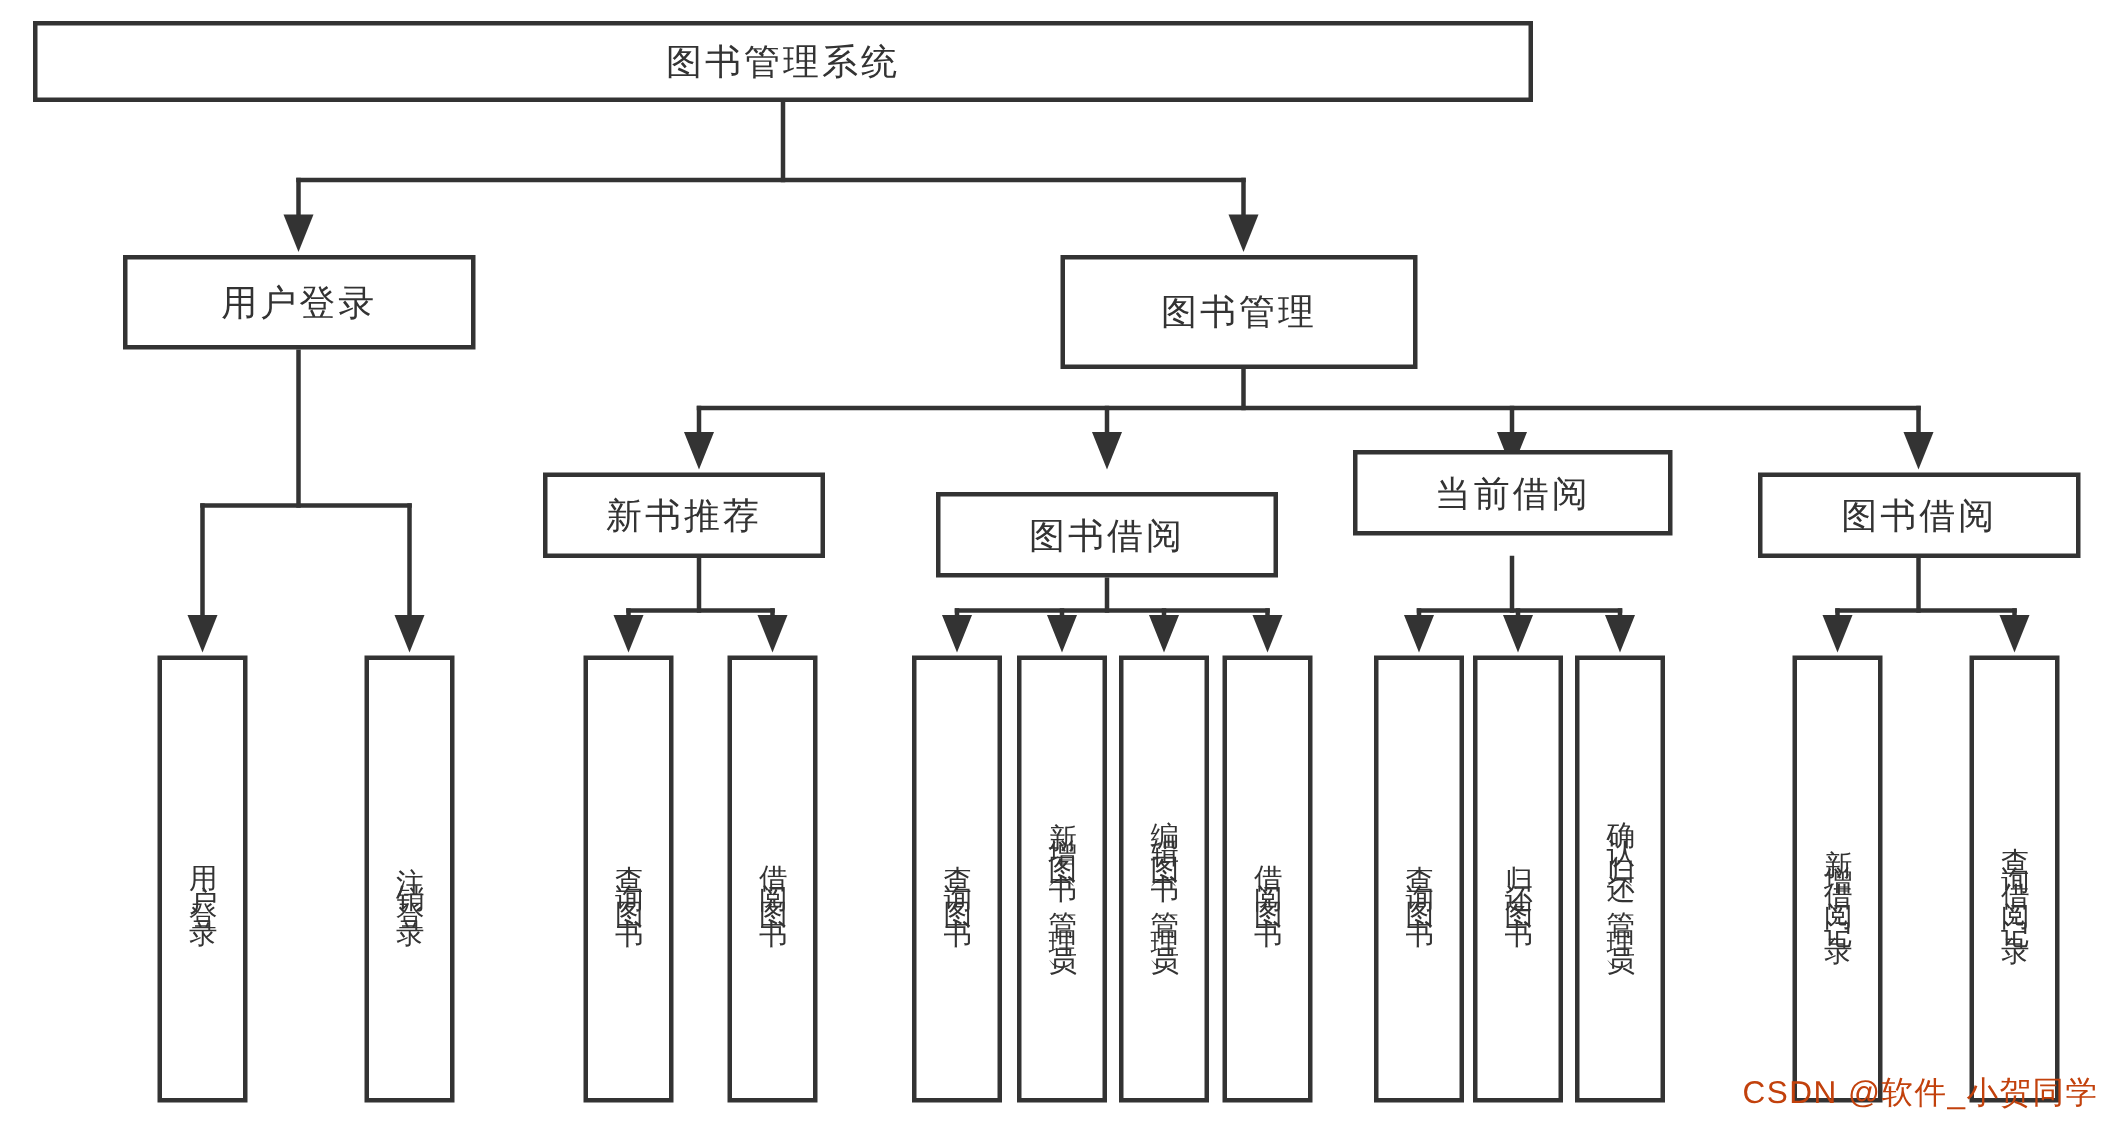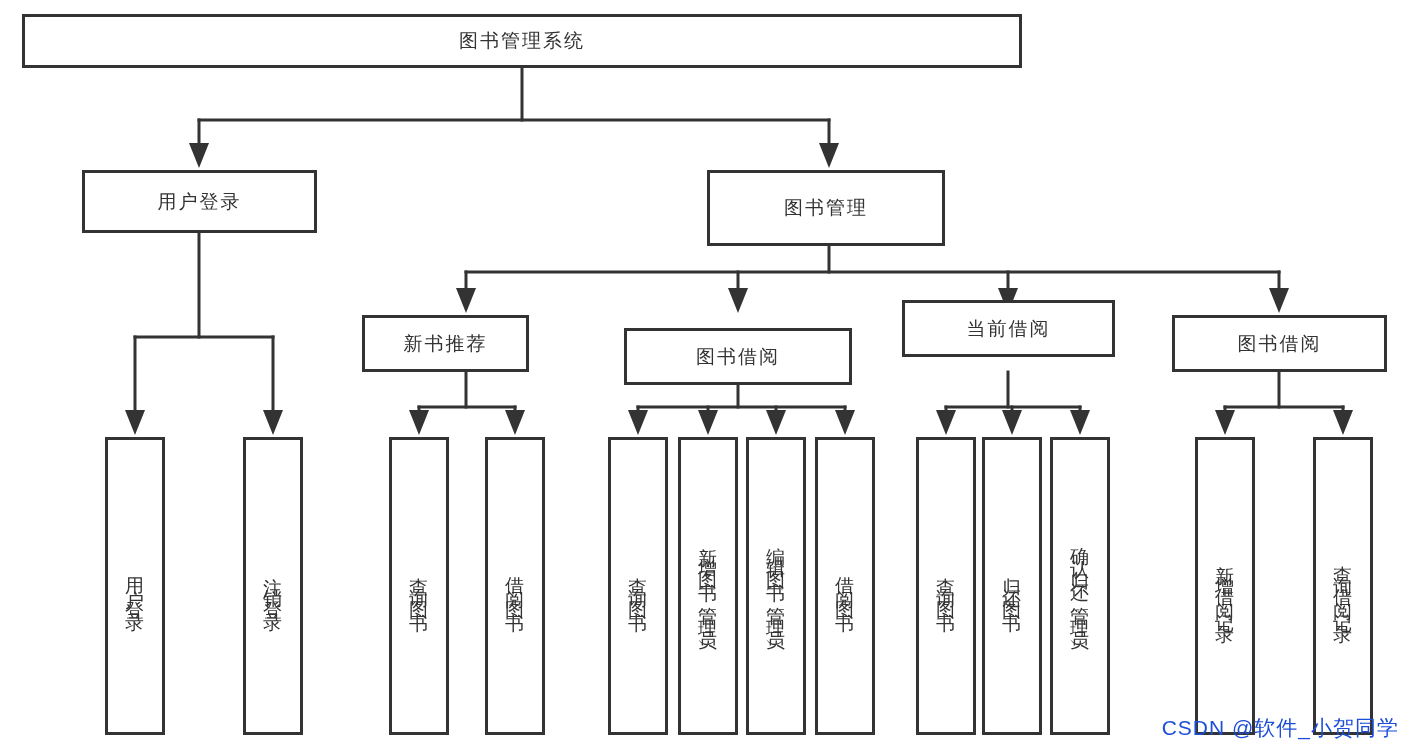--- a/index.html
+++ b/index.html
@@ -9,30 +9,30 @@
     font-family:"Liberation Sans","DejaVu Sans",sans-serif;
     color:#333333;
   }
   .wires { position:absolute; left:0; top:0; z-index:1; }
   .node {
     position:absolute; box-sizing:border-box; z-index:2;
     border:3px solid #333333; background:#ffffff;
     display:flex; align-items:center; justify-content:center;
   }
   .node.h .lbl {
-    font-size:19px; letter-spacing:2px; color:#333333; white-space:nowrap;
+    font-size:24px; letter-spacing:2px; color:#333333; white-space:nowrap;
   }
   .node.v .lbl {
     writing-mode:vertical-rl; text-orientation:mixed;
     font-size:19px; letter-spacing:12px; line-height:1;
     color:#333333; white-space:nowrap;
   }
   .watermark {
     position:absolute; top:714px; right:6px; z-index:5;
-    font-size:21px; color:#1d4ed8; letter-spacing:1px; white-space:nowrap;
+    font-size:21px; color:#c2410c; letter-spacing:1px; white-space:nowrap;
   }
 </style>
 </head>
 <body>
 
 <div class="canvas">
 
   <svg class="wires" width="1405" height="747" viewBox="0 0 1405 747">
     <g stroke="#333333" stroke-width="3" fill="none" stroke-linecap="square">
 
@@ -120,21 +120,21 @@
     <span class="lbl">图书管理系统</span>
   </div>
 
   <div class="node h" style="left:82px;top:170px;width:235px;height:63px">
     <span class="lbl">用户登录</span>
   </div>
   <div class="node h" style="left:707px;top:170px;width:238px;height:76px">
     <span class="lbl">图书管理</span>
   </div>
 
-  <div class="node h" style="left:362px;top:315px;width:167px;height:57px">
+  <div class="node h" style="left:362px;top:315px;width:188px;height:57px">
     <span class="lbl">新书推荐</span>
   </div>
   <div class="node h" style="left:624px;top:328px;width:228px;height:57px">
     <span class="lbl">图书借阅</span>
   </div>
   <div class="node h" style="left:902px;top:300px;width:213px;height:57px">
     <span class="lbl">当前借阅</span>
   </div>
   <div class="node h" style="left:1172px;top:315px;width:215px;height:57px">
     <span class="lbl">图书借阅</span>

